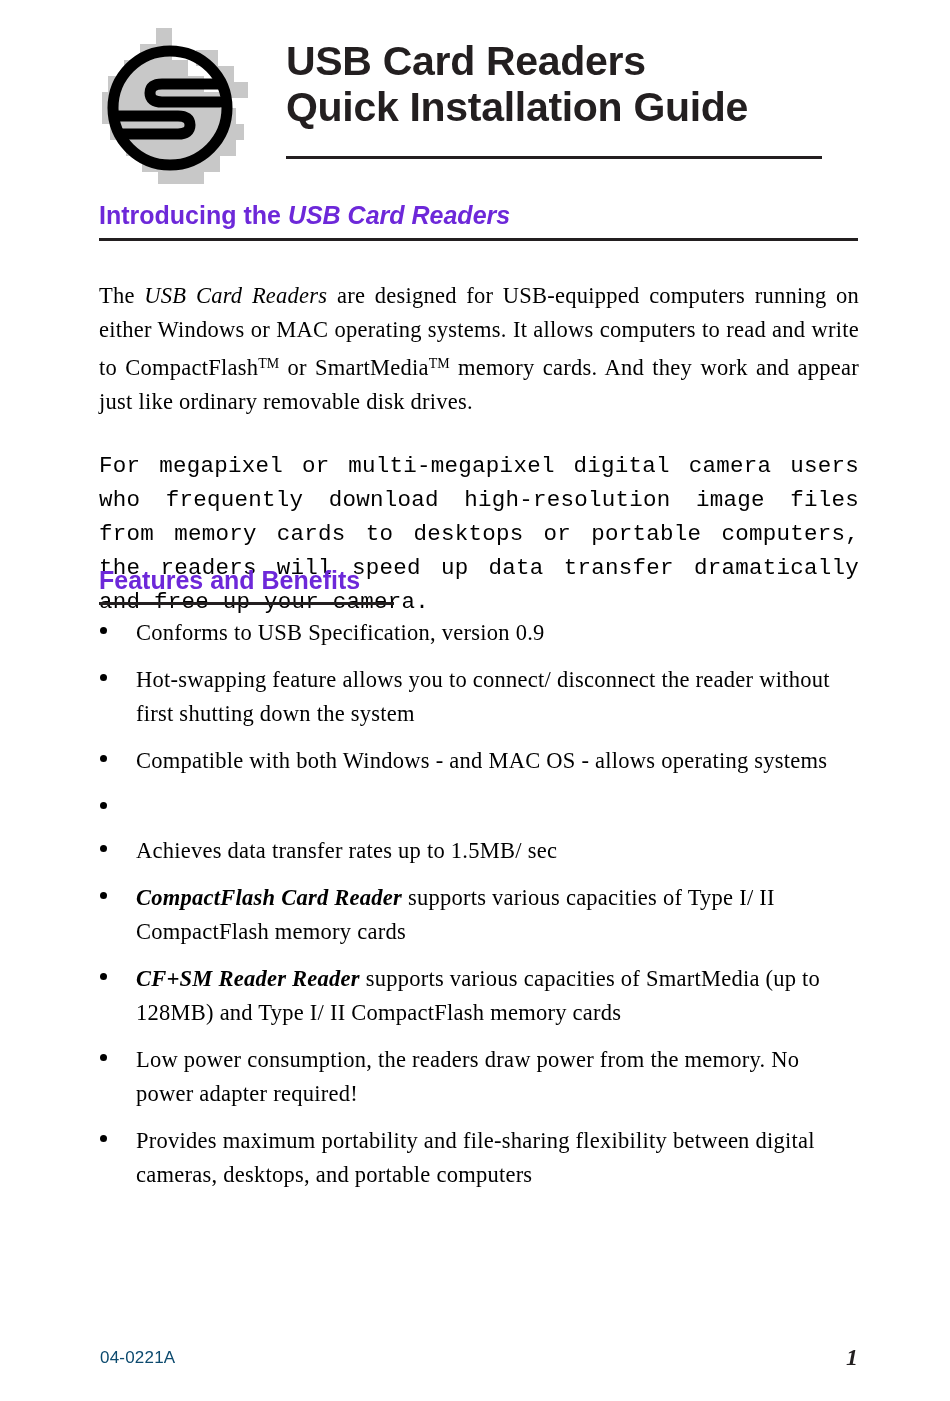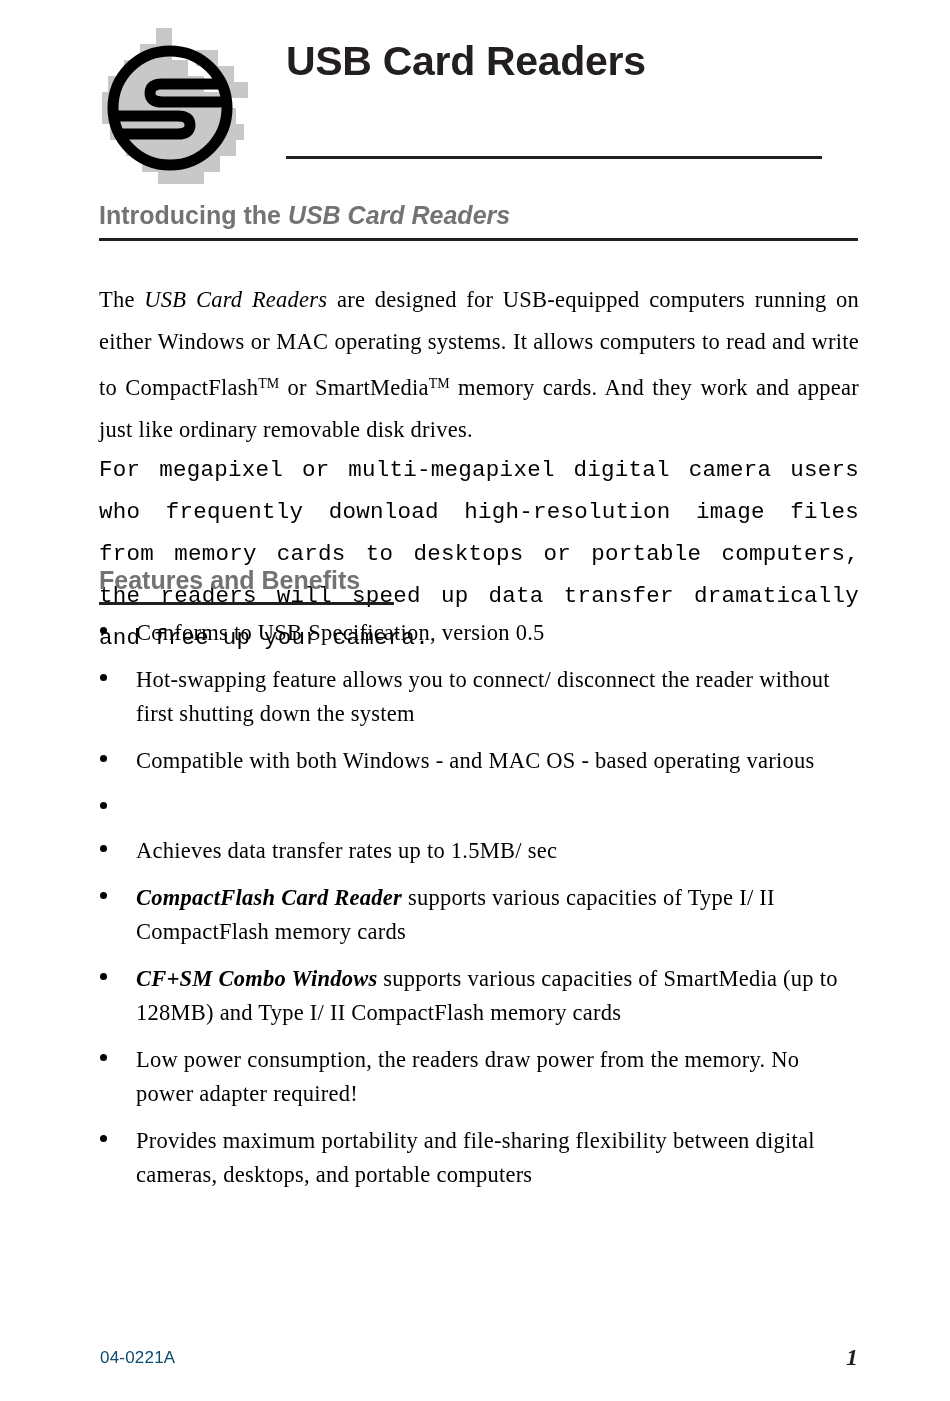--- a/index.html
+++ b/index.html
@@ -62,21 +62,21 @@
     width: 536px;
     height: 3px;
     background: #231f20;
   }
 
   
   .section-head {
     font-family: "Liberation Sans", "DejaVu Sans", sans-serif;
     font-weight: bold;
     font-size: 25px;
-    color: #737373;
+    color: #6d28d9;
     white-space: nowrap;
   }
   .section-head .prod {
     font-style: italic;
   }
 
   .head-intro {
     position: absolute;
     left: 99px;
     top: 201px;
@@ -103,21 +103,21 @@
     height: 3px;
     background: #231f20;
   }
 
   
   .para {
     position: absolute;
     left: 99px;
     width: 760px;
     font-size: 22.5px;
-    line-height: 42px;
+    line-height: 34px;
     text-align: justify;
     letter-spacing: 0.25px;
   }
   .para.p1 { top: 256px; }
   .para.p2 { top: 426px; font-family: Liberation Mono, monospace; }
 
   .para i, .bullet i { font-style: italic; }
   .para .bi, .bullet .bi {
     font-style: italic;
     font-weight: bold;
@@ -214,71 +214,72 @@
 
         <circle cx="72" cy="82" r="57" fill="none" stroke="#000000" stroke-width="11"></circle>
 
         <path d="M 127 76 L 64 76 Q 52 76 52 67 Q 52 58 64 58 L 122 58" fill="none" stroke="#000000" stroke-width="11" stroke-linecap="butt" stroke-linejoin="miter"></path>
         <path d="M 17 90 L 80 90 Q 92 90 92 99 Q 92 108 80 108 L 22 108" fill="none" stroke="#000000" stroke-width="11" stroke-linecap="butt" stroke-linejoin="miter"></path>
       </svg>
     </div>
 
     <div class="title-block">
       <div class="doc-title">USB Card Readers</div>
+      <div class="doc-title">Quick Installation Guide</div>
     </div>
     <div class="title-rule"></div>
   </div>
 
   <div class="section-head head-intro">
     <span>Introducing the </span><span class="prod">USB Card Readers</span>
   </div>
   <div class="rule-intro"></div>
 
   <p class="para p1"><span>The </span><i>USB Card Readers</i><span> are designed for USB-equipped computers running on either Windows or MAC operating systems. It allows computers to read and write to CompactFlash</span><sup class="tm">TM</sup><span> or SmartMedia</span><sup class="tm">TM</sup><span> memory cards.  And they work and appear just like ordinary removable disk drives.</span></p>
 
   <p class="para p2">For megapixel or multi-megapixel digital camera users who frequently download high-resolution image files from memory cards to desktops or portable computers, the readers will speed up data transfer dramatically and free up your camera.</p>
 
   <div class="section-head head-features">Features and Benefits</div>
   <div class="rule-features"></div>
 
   <div class="bullets">
 
     <div class="bullet-row">
       <span class="bullet-dot"></span>
-      <div class="bullet"><span>Conforms to USB Specification, version 0.5</span></div>
+      <div class="bullet"><span>Conforms to USB Specification, version 0.9</span></div>
     </div>
 
     <div class="bullet-row">
       <span class="bullet-dot"></span>
       <div class="bullet"><span>Hot-swapping feature allows you to connect/ disconnect the reader without first shutting down the system</span></div>
     </div>
 
     <div class="bullet-row">
       <span class="bullet-dot"></span>
-      <div class="bullet"><span>Compatible with both Windows - and MAC OS - based operating various</span></div>
+      <div class="bullet"><span>Compatible with both Windows - and MAC OS - allows operating systems</span></div>
     </div>
 
     <div class="bullet-row">
       <span class="bullet-dot"></span>
     </div>
 
     <div class="bullet-row">
       <span class="bullet-dot"></span>
       <div class="bullet"><span>Achieves data transfer rates up to 1.5MB/ sec</span></div>
     </div>
 
     <div class="bullet-row">
       <span class="bullet-dot"></span>
       <div class="bullet"><span class="bi">CompactFlash Card Reader</span><span> supports various capacities of Type I/ II CompactFlash memory cards</span></div>
     </div>
 
 
     <div class="bullet-row">
       <span class="bullet-dot"></span>
-      <div class="bullet"><span class="bi">CF+SM Combo Windows</span><span> supports various capacities of SmartMedia (up to 128MB) and Type I/ II CompactFlash memory cards</span></div>
+      <div class="bullet"><span class="bi">CF+SM Reader Reader</span><span> supports various capacities of SmartMedia (up to 128MB) and Type I/ II CompactFlash memory cards</span></div>
     </div>
 
     <div class="bullet-row">
       <span class="bullet-dot"></span>
       <div class="bullet"><span>Low power consumption, the readers draw power from the memory.  No power adapter required!</span></div>
     </div>
 
     <div class="bullet-row">
       <span class="bullet-dot"></span>
       <div class="bullet"><span>Provides maximum portability and file-sharing flexibility between digital cameras, desktops, and portable computers</span></div>

